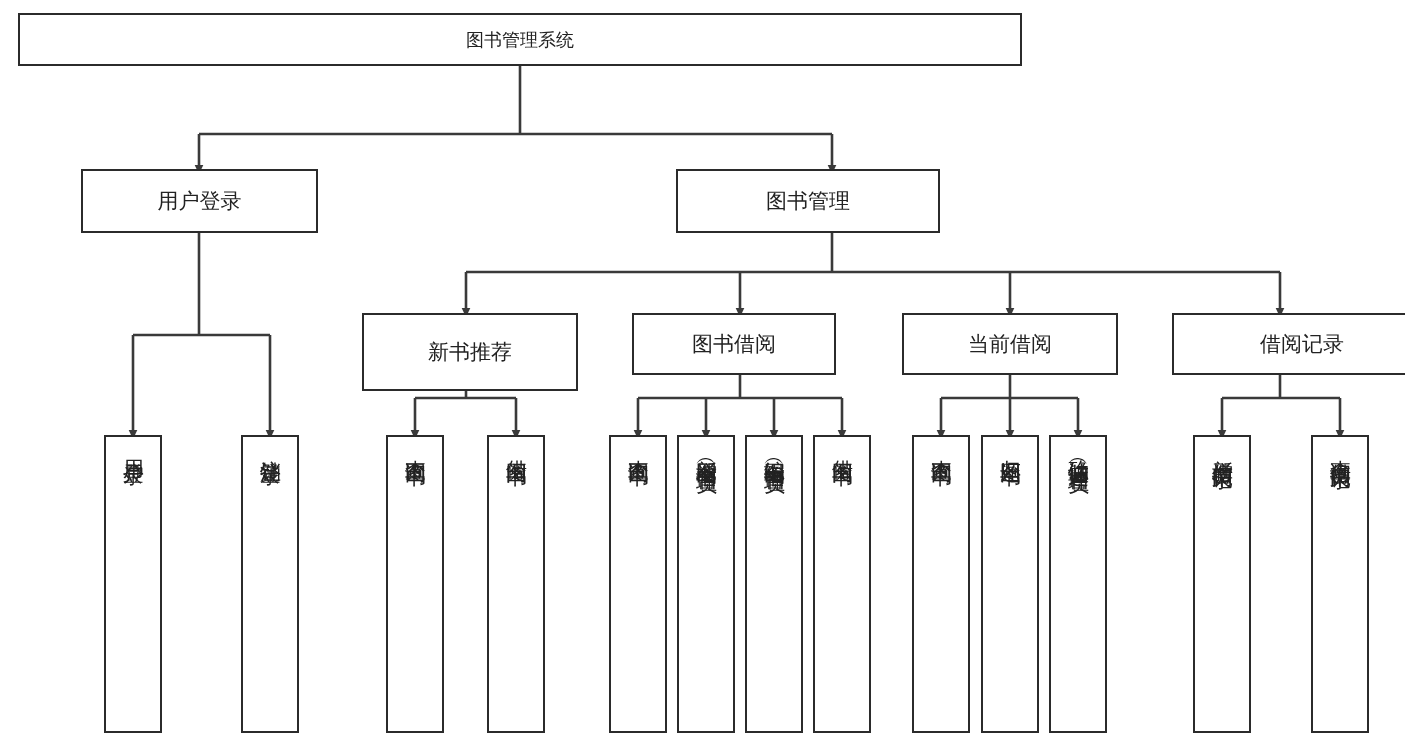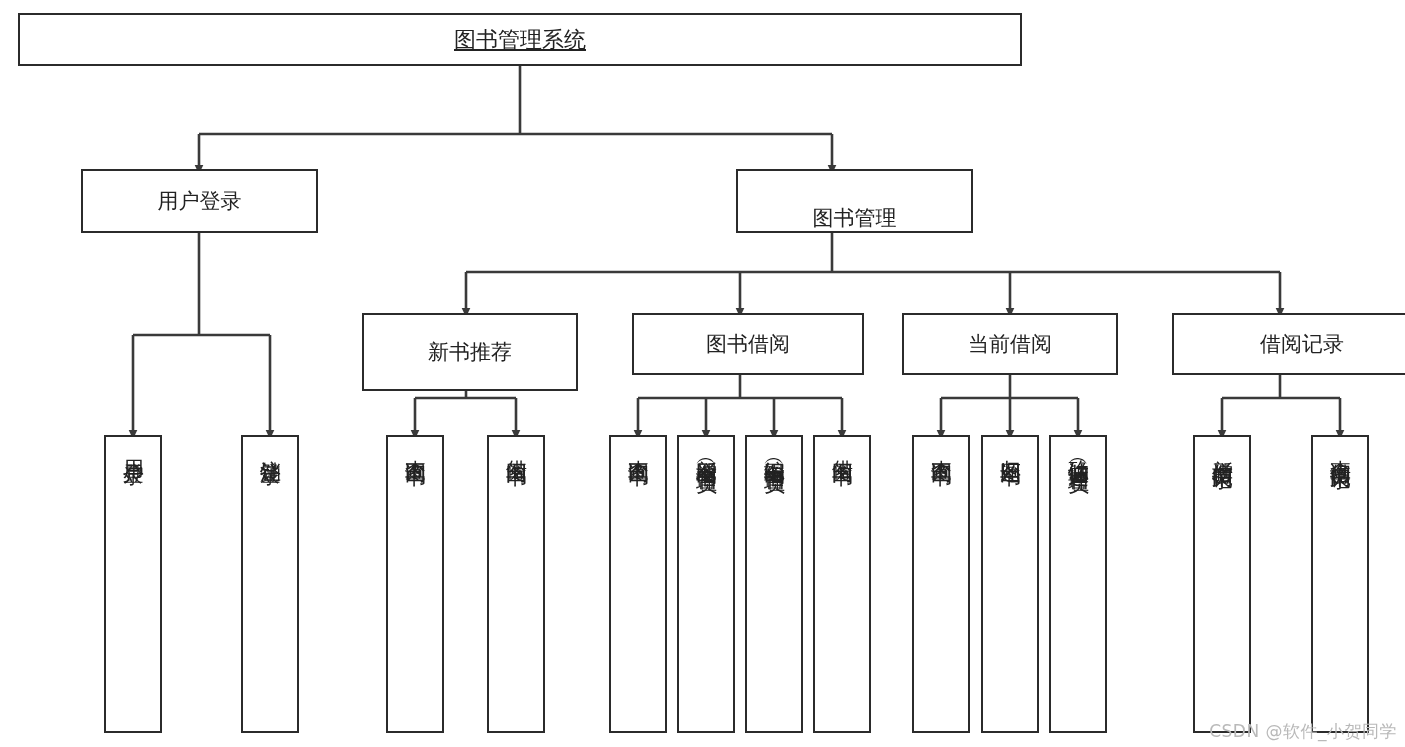--- a/index.html
+++ b/index.html
@@ -52,22 +52,21 @@
     padding-top: 6px;
   }
   .node.vertical .node-label {
     writing-mode: vertical-rl;
     text-orientation: upright;
     font-size: 21px;
     letter-spacing: 2px;
     line-height: 1.0;
   }
   .node.root .node-label {
-    font-size: 22px;
-    text-decoration: underline;
+    font-size: 18px;
   }
   .watermark {
     position: absolute;
     right: 8px;
     bottom: 4px;
     font-size: 17px;
     color: #b9b9b9;
     white-space: nowrap;
     letter-spacing: 0.5px;
   }
@@ -127,28 +126,28 @@
     </g>
   </svg>
 
   <div class="node horizontal root" style="left:18px; top:13px; width:1004px; height:53px;">
     <span class="node-label">图书管理系统</span>
   </div>
 
   <div class="node horizontal" style="left:81px; top:169px; width:237px; height:64px;">
     <span class="node-label">用户登录</span>
   </div>
-  <div class="node horizontal" style="left:736px; top:169px; width:237px; height:64px;align-items:flex-end;">
+  <div class="node horizontal" style="left:676px; top:169px; width:264px; height:64px;">
     <span class="node-label">图书管理</span>
   </div>
 
   <div class="node horizontal" style="left:362px; top:313px; width:216px; height:78px;">
     <span class="node-label">新书推荐</span>
   </div>
-  <div class="node horizontal" style="left:632px; top:313px; width:232px; height:62px;">
+  <div class="node horizontal" style="left:632px; top:313px; width:204px; height:62px;">
     <span class="node-label">图书借阅</span>
   </div>
   <div class="node horizontal" style="left:902px; top:313px; width:216px; height:62px;align-items:center;">
     <span class="node-label">当前借阅</span>
   </div>
   <div class="node horizontal" style="left:1172px; top:313px; width:260px; height:62px;">
     <span class="node-label">借阅记录</span>
   </div>
 
   <div class="node vertical" style="left:104px; top:435px; width:58px; height:298px;">
@@ -188,15 +187,14 @@
     <span class="node-label">确认归还（管理员）</span>
   </div>
 
   <div class="node vertical" style="left:1193px; top:435px; width:58px; height:298px;">
     <span class="node-label">新增借阅记录</span>
   </div>
   <div class="node vertical" style="left:1311px; top:435px; width:58px; height:298px;">
     <span class="node-label">查询借阅记录</span>
   </div>
 
-  <div class="watermark">CSDN @软件_小贺同学</div>
 
 </div>
 
 </body></html>

